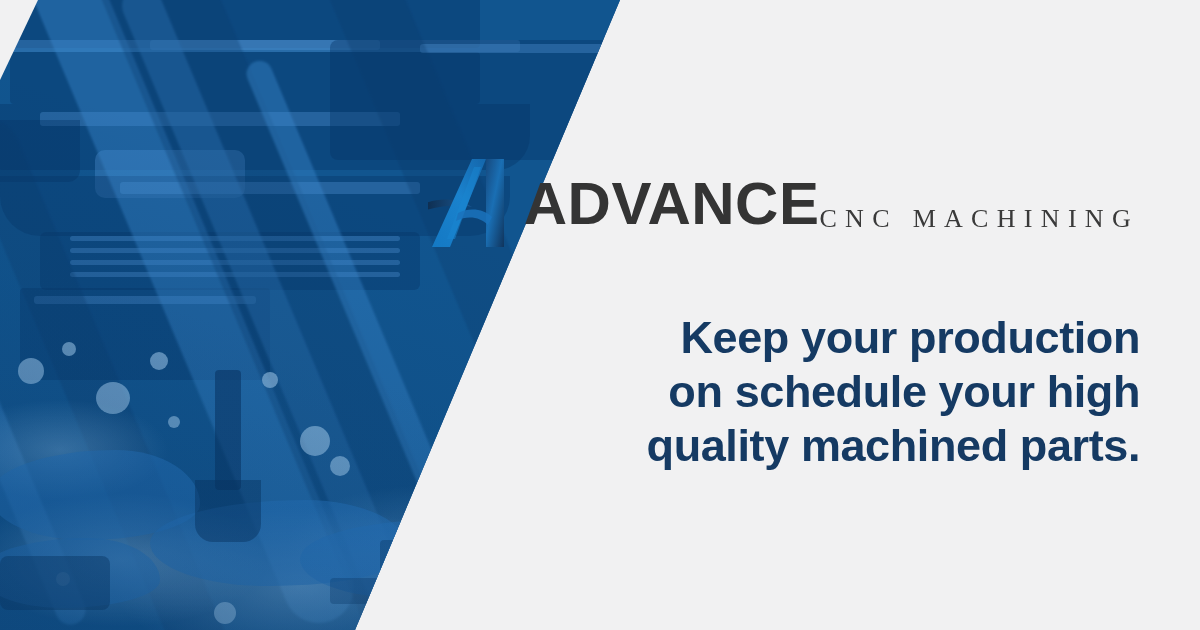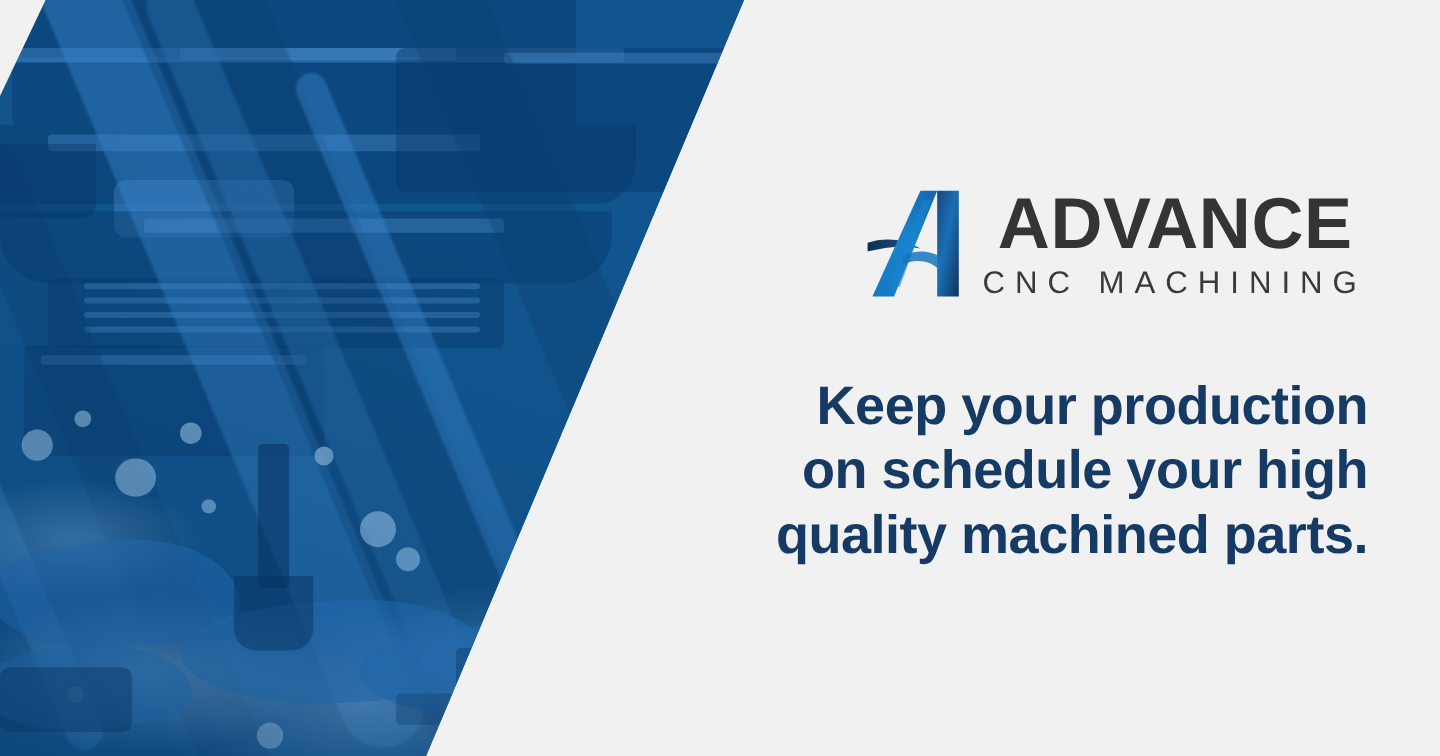--- a/index.html
+++ b/index.html
@@ -148,41 +148,42 @@
     gap: 14px;
     margin-bottom: 62px;
   }
   .logo-mark {
     width: 82px;
     height: 92px;
     flex: none;
   }
   .logo-type {
     display: flex;
-    flex-direction: column;
-    align-items: center;
+    flex-direction: row;
+    align-items: flex-end;
   }
   .logo-word {
     font-size: 60px;
     font-weight: 700;
     letter-spacing: 0.5px;
     color: #343434;
     line-height: 0.95;
     white-space: nowrap;
   }
   .logo-sub {
     margin-top: 7px;
     font-size: 26px;
     font-weight: 400;
     letter-spacing: 8.3px;
     color: #3a3a3a;
     line-height: 1;
     white-space: nowrap;
     text-align: right;
     padding-right: 1px;
+    font-family: Liberation Serif, serif;
   }
 
   
   .headline {
     font-size: 45px;
     font-weight: 700;
     line-height: 1.20;
     color: #153a63;
     letter-spacing: -0.4px;
     max-width: 520px;

